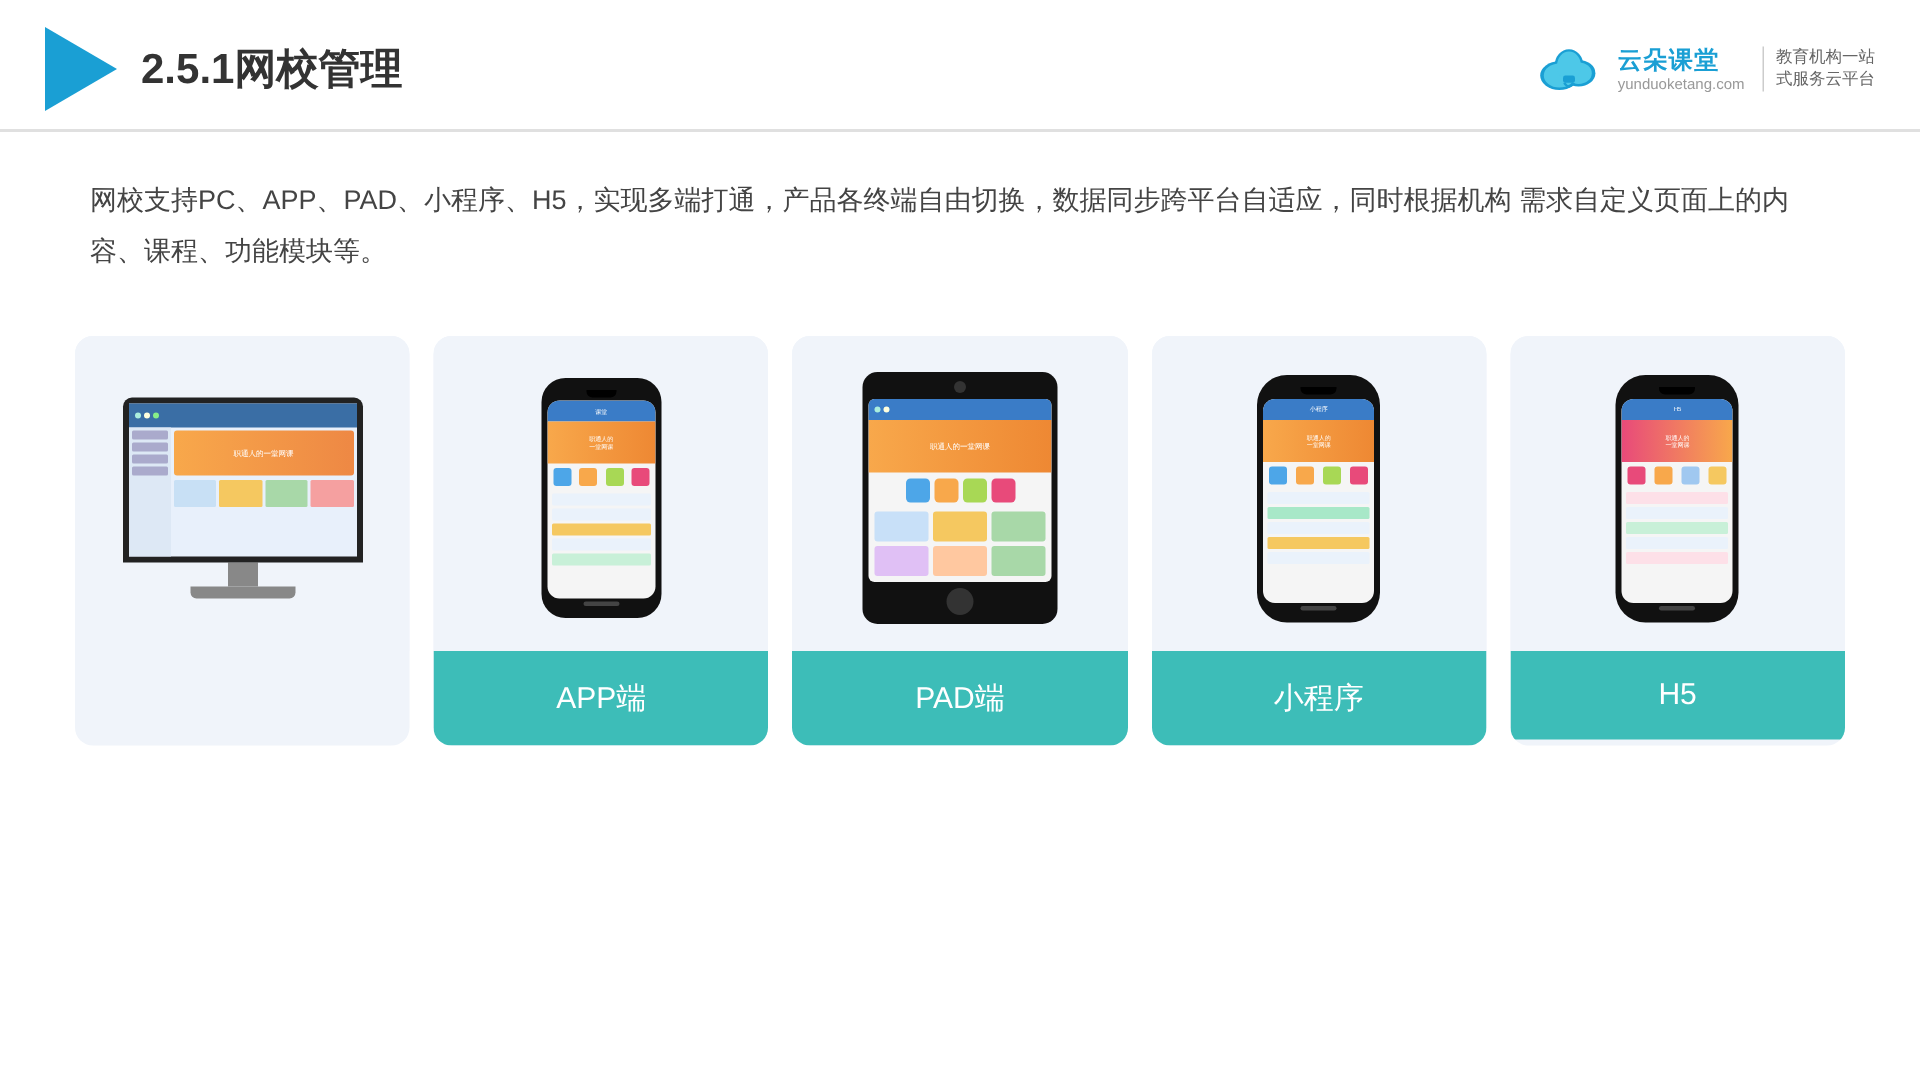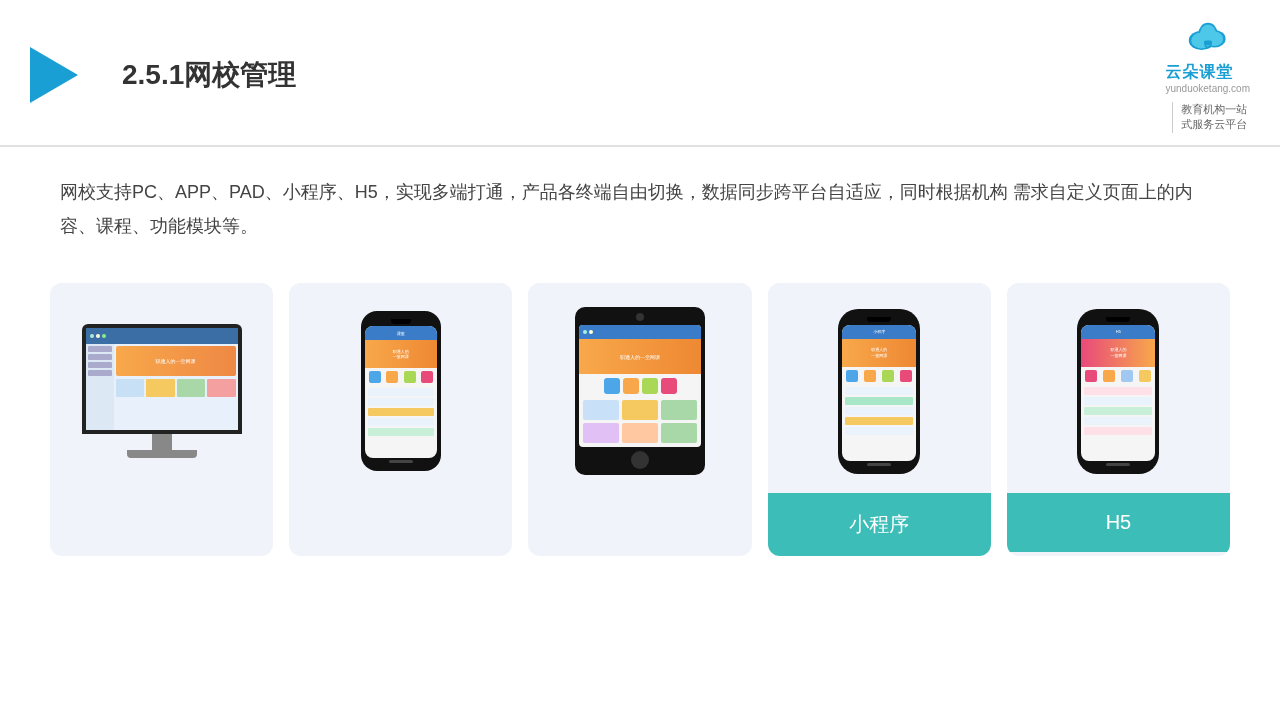--- a/index.html
+++ b/index.html
@@ -29,27 +29,25 @@
       width: 0;
       height: 0;
       border-top: 28px solid transparent;
       border-bottom: 28px solid transparent;
       border-left: 48px solid #1a9fd4;
     }
     .page-title {
       font-size: 28px;
       font-weight: bold;
       color: #333;
-      margin-left: 28px;
     }
     .header-right {
       display: flex;
       align-items: center;
       gap: 8px;
-      flex-direction: column;
     }
     .brand-logo {
       display: flex;
       align-items: center;
       gap: 6px;
     }
     .cloud-icon-svg {
       width: 48px;
       height: 36px;
     }
@@ -472,20 +470,21 @@
             <div class="phone-list-item"></div>
             <div class="phone-list-item"></div>
             <div class="phone-list-item" style="background:#f5c860;"></div>
             <div class="phone-list-item"></div>
             <div class="phone-list-item" style="background:#c8f0d8;"></div>
           </div>
         </div>
         <div class="phone-home-bar"></div>
       </div>
     </div>
+    <div class="card-label">APP端</div>
   </div>
 
   <div class="card">
     <div class="card-image-area">
       <div class="tablet-mockup">
         <div class="tablet-btn"></div>
         <div class="tablet-screen">
           <div class="tablet-screen-header">
             <div class="screen-dot"></div>
             <div class="screen-dot" style="background:#ffd;"></div>
@@ -508,20 +507,21 @@
             <div class="tablet-list-row">
               <div class="tablet-list-item" style="background:#e0c0f5;"></div>
               <div class="tablet-list-item" style="background:#ffc8a0;"></div>
               <div class="tablet-list-item"></div>
             </div>
           </div>
         </div>
         <div class="tablet-bottom-btn"></div>
       </div>
     </div>
+    <div class="card-label">PAD端</div>
   </div>
 
   <div class="card">
     <div class="card-image-area">
       <div class="phone-mockup" style="width:82px; height:165px; border-radius:20px;">
         <div class="phone-notch" style="width:24px; margin-bottom:3px;"></div>
         <div class="phone-screen">
           <div class="phone-screen-header">小程序</div>
           <div class="phone-banner">
             <div class="phone-banner-text">职通人的<br>一堂网课</div>

